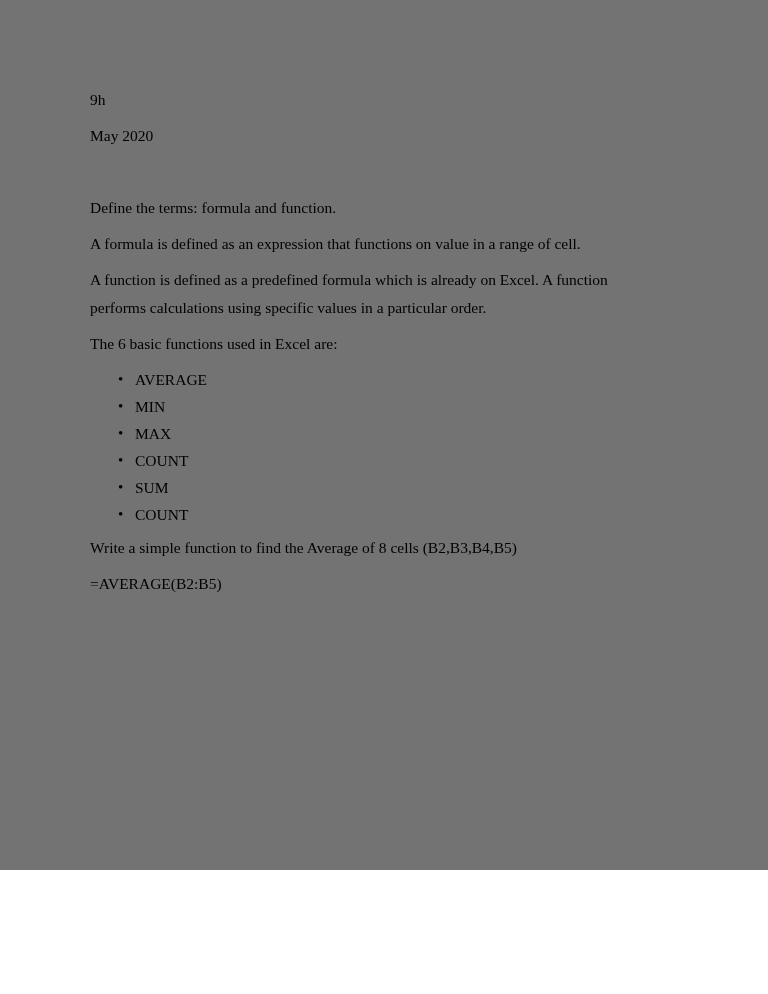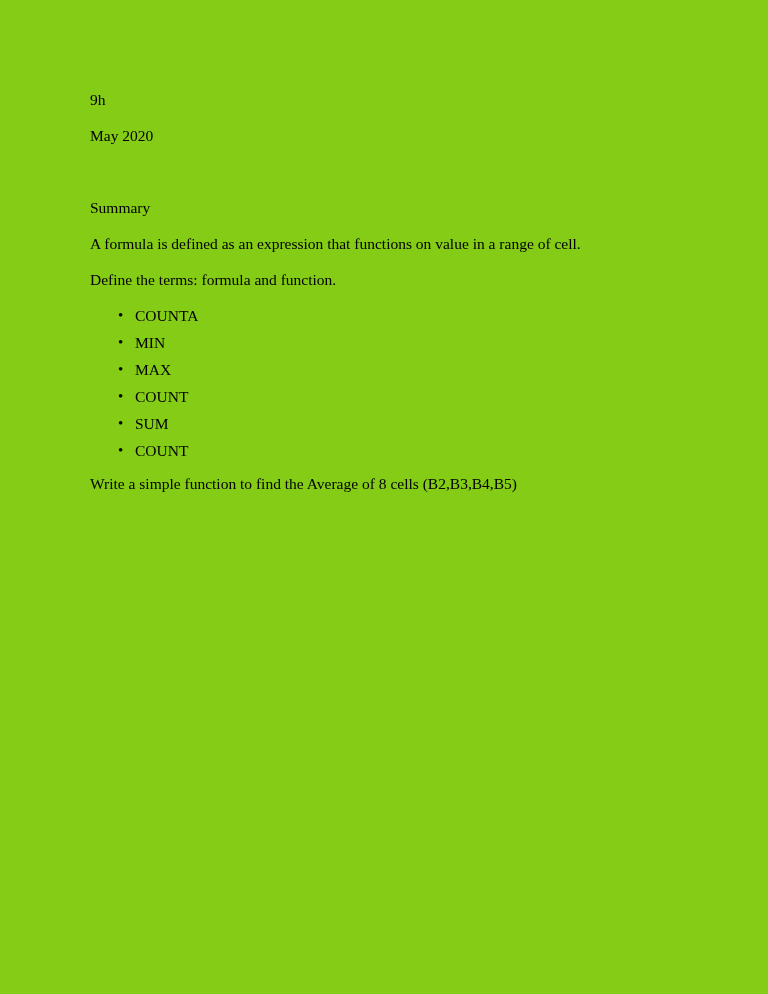--- a/index.html
+++ b/index.html
@@ -11,22 +11,22 @@
     height: 994px;
     background: #ffffff;
     font-family: "Liberation Serif", "DejaVu Serif", serif;
     color: #000000;
     overflow: hidden;
   }
 
   .page {
     position: relative;
     width: 768px;
-    height: 994px;
-    background: #84cc16;
+    height: 870px;
+    background: #737373;
     box-sizing: border-box;
     padding: 86px 108px 0 90px;
   }
 
   .doc-body {
     width: 570px;
   }
 
   .para {
     font-size: 15.5px;
@@ -70,33 +70,34 @@
 <body>
 
 <div class="page">
   <div class="doc-body">
 
     <p class="para">9h</p>
     <p class="para">May 2020</p>
 
     <div class="spacer-line"></div>
 
-    <p class="para">Summary</p>
+
+    <p class="para">Define the terms: formula and function.</p>
 
     <p class="para">A formula is defined as an expression that functions on value in a range of cell.</p>
 
-    <p class="para">Define the terms: formula and function.</p>
+    <p class="para">A function is defined as a predefined formula which is already on Excel. A function performs calculations using specific values in a particular order.</p>
 
 
-
+    <p class="para">The 6 basic functions used in Excel are:</p>
 
     <ul class="bullet-list">
       <li class="bullet-item">
         <span class="bullet-marker">•</span>
-        <span>COUNTA</span>
+        <span>AVERAGE</span>
       </li>
       <li class="bullet-item">
         <span class="bullet-marker">•</span>
         <span>MIN</span>
       </li>
       <li class="bullet-item">
         <span class="bullet-marker">•</span>
         <span>MAX</span>
       </li>
       <li class="bullet-item">
@@ -108,15 +109,16 @@
         <span>SUM</span>
       </li>
       <li class="bullet-item">
         <span class="bullet-marker">•</span>
         <span>COUNT</span>
       </li>
     </ul>
 
     <p class="para">Write a simple function to find the Average of 8 cells (B2,B3,B4,B5)</p>
 
+    <p class="para">=AVERAGE(B2:B5)</p>
 
   </div>
 </div>
 
 </body></html>

